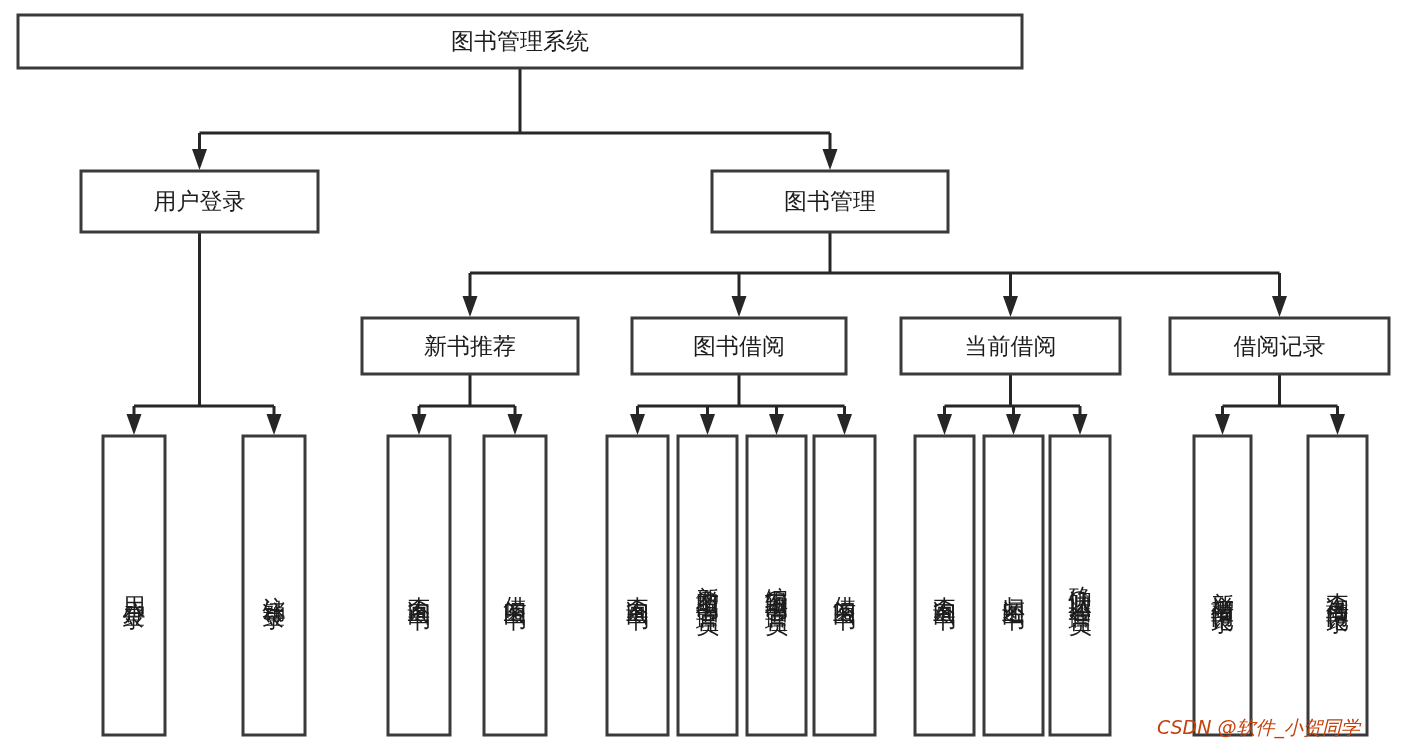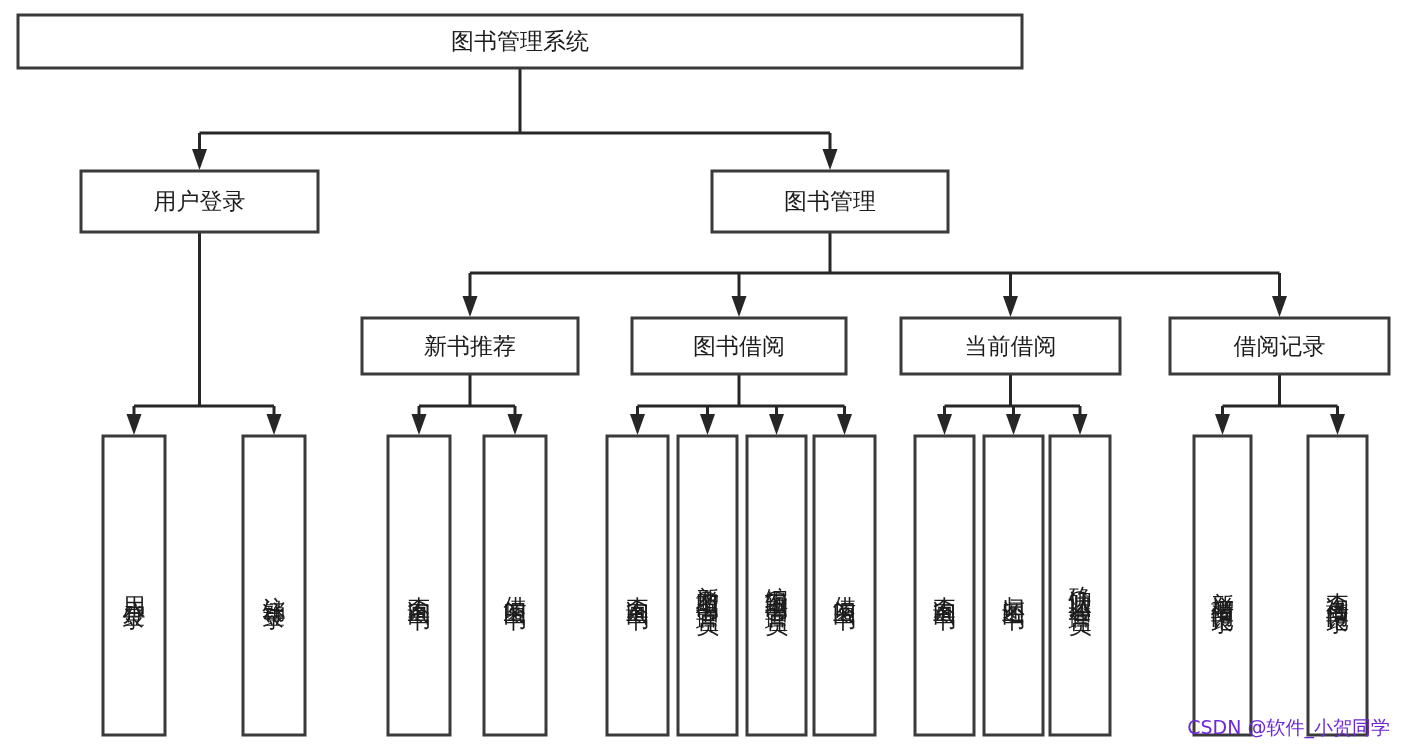--- a/index.html
+++ b/index.html
@@ -68,28 +68,29 @@
     font-family: "DejaVu Sans", "Liberation Sans", sans-serif;
     font-size: 23px;
     line-height: 1.0;
     color: #1c1c1c;
     letter-spacing: 4px;
     white-space: nowrap;
     text-align: center;
   }
   .watermark {
     position: absolute;
-    right: 2px;
+    right: 32px;
     bottom: 6px;
     font-family: "DejaVu Sans", "Liberation Sans", sans-serif;
     font-size: 19px;
-    color: #6d28d9;
+    color: #c2410c;
     white-space: nowrap;
     pointer-events: none;
     user-select: none;
+    font-style: italic;
   }
 </style>
 </head>
 <body>
 
 <div id="diagram-root">
   <svg class="diagram" viewBox="0 0 1405 747">
     <g id="edge-layer">
         <g>
           <line x1="520" y1="68" x2="520" y2="133" class="connector"></line>

